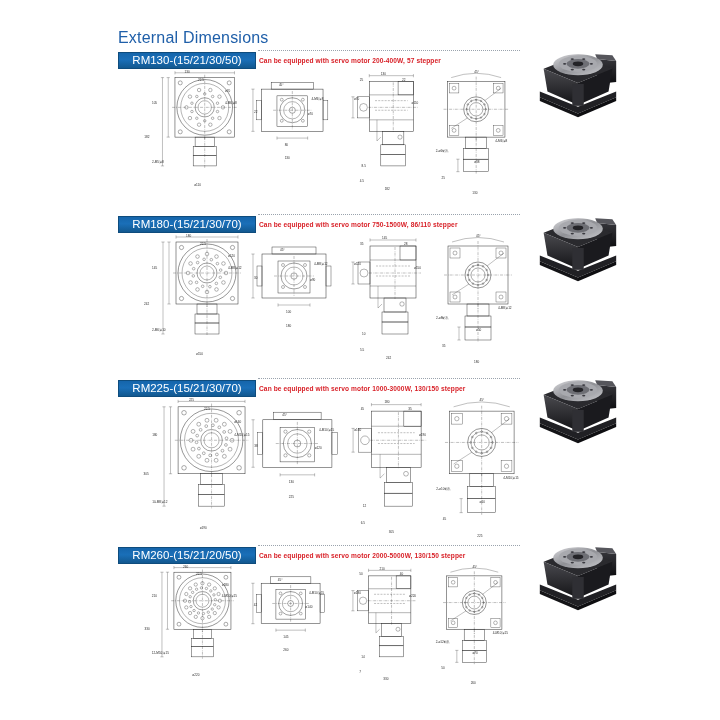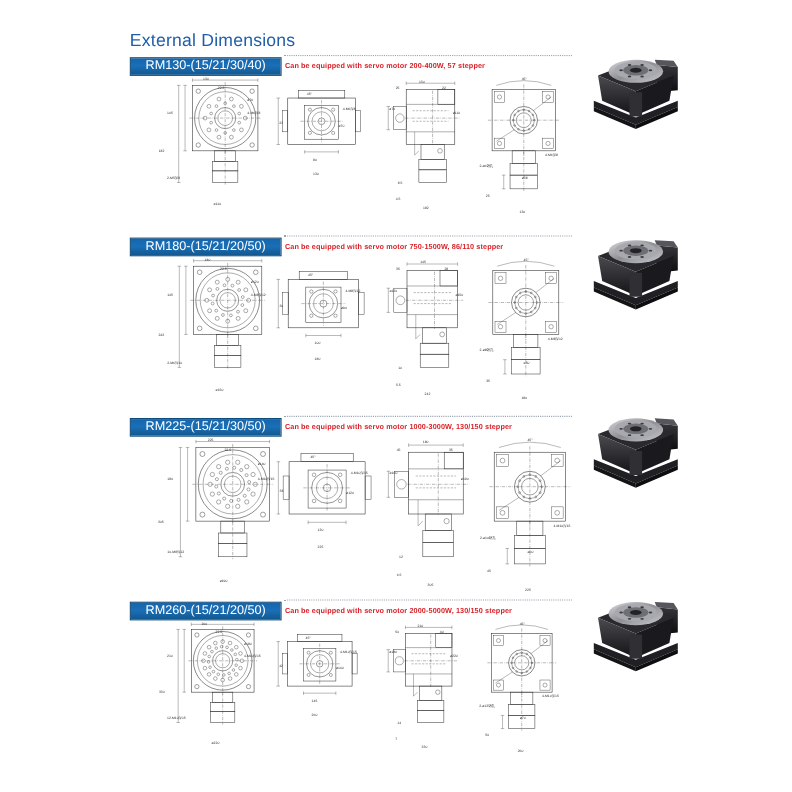--- a/index.html
+++ b/index.html
@@ -56,21 +56,21 @@
 </head>
 <body>
 
 <div class="page">
 
   <div class="page-title">External Dimensions</div>
 
   <div id="rows">
       <div class="model-row">
         <div class="dotted-sep" style="top: 50px;"></div>
-        <div class="badge" style="top: 52px;">RM130-(15/21/30/40)</div>
+        <div class="badge" style="top: 52px;">RM130-(15/21/30/50)</div>
         <div class="motor-note" style="top: 57px;">Can be equipped with servo motor 200-400W, 57 stepper</div>
         <div class="photo" style="left: 530px; top: 40px;">
           <svg width="96" height="84" viewBox="0 0 100 88">
             <defs>
               <linearGradient id="grm130-product-photoa" x1="0" y1="0" x2="0" y2="1">
                 <stop offset="0" stop-color="#4a4a4f"></stop>
                 <stop offset="1" stop-color="#141417"></stop>
               </linearGradient>
               <linearGradient id="grm130-product-photob" x1="0" y1="0" x2="1" y2="1">
                 <stop offset="0" stop-color="#d8d8dc"></stop>
@@ -269,21 +269,21 @@
           <div class="dim-label" style="left: 42.24px; top: 1.92px;">45°</div>
           <div class="dim-label" style="left: 3.84px; top: 80.64px;">2-ø6销孔</div>
           <div class="dim-label" style="left: 42.24px; top: 92.16px;">ø38</div>
           <div class="dim-label" style="left: 63.36px; top: 71.04px;">4-M6深8</div>
           <div class="dim-label" style="left: 9.6px; top: 107.52px;">25</div>
           <div class="dim-label" style="left: 40.32px; top: 122.88px;">130</div>
         </div>
       </div>
       <div class="model-row">
         <div class="dotted-sep" style="top: 214px;"></div>
-        <div class="badge" style="top: 216px;">RM180-(15/21/20/50)</div>
+        <div class="badge" style="top: 216px;">RM180-(15/21/30/70)</div>
         <div class="motor-note" style="top: 221px;">Can be equipped with servo motor 750-1500W, 86/110 stepper</div>
         <div class="photo" style="left: 530px; top: 204px;">
           <svg width="96" height="84" viewBox="0 0 100 88">
             <defs>
               <linearGradient id="grm180-product-photoa" x1="0" y1="0" x2="0" y2="1">
                 <stop offset="0" stop-color="#4a4a4f"></stop>
                 <stop offset="1" stop-color="#141417"></stop>
               </linearGradient>
               <linearGradient id="grm180-product-photob" x1="0" y1="0" x2="1" y2="1">
                 <stop offset="0" stop-color="#d8d8dc"></stop>
@@ -486,21 +486,21 @@
           <div class="dim-label" style="left: 44px; top: 2px;">45°</div>
           <div class="dim-label" style="left: 4px; top: 84px;">2-ø8销孔</div>
           <div class="dim-label" style="left: 44px; top: 96px;">ø50</div>
           <div class="dim-label" style="left: 66px; top: 74px;">4-M8深12</div>
           <div class="dim-label" style="left: 10px; top: 112px;">35</div>
           <div class="dim-label" style="left: 42px; top: 128px;">180</div>
         </div>
       </div>
       <div class="model-row">
         <div class="dotted-sep" style="top: 378px;"></div>
-        <div class="badge" style="top: 380px;">RM225-(15/21/30/50)</div>
+        <div class="badge" style="top: 380px;">RM225-(15/21/30/70)</div>
         <div class="motor-note" style="top: 385px;">Can be equipped with servo motor 1000-3000W, 130/150 stepper</div>
         <div class="photo" style="left: 530px; top: 366px;">
           <svg width="96" height="84" viewBox="0 0 100 88">
             <defs>
               <linearGradient id="grm225-product-photoa" x1="0" y1="0" x2="0" y2="1">
                 <stop offset="0" stop-color="#4a4a4f"></stop>
                 <stop offset="1" stop-color="#141417"></stop>
               </linearGradient>
               <linearGradient id="grm225-product-photob" x1="0" y1="0" x2="1" y2="1">
                 <stop offset="0" stop-color="#d8d8dc"></stop>

